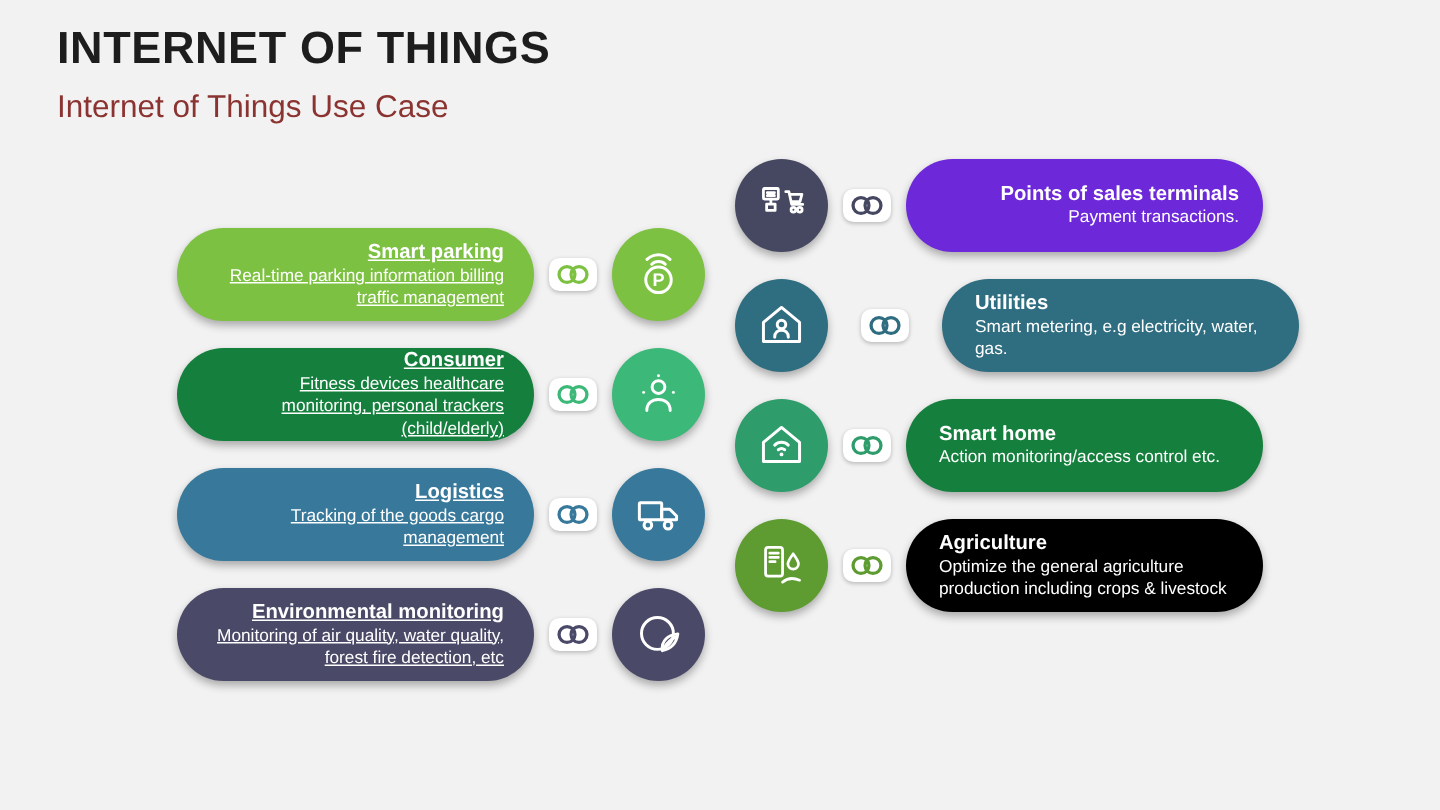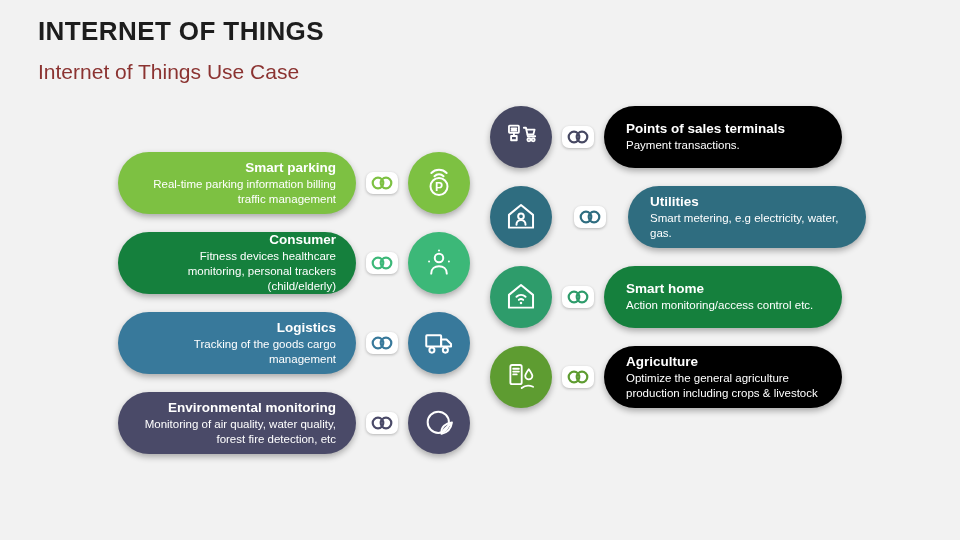--- a/index.html
+++ b/index.html
@@ -1,29 +1,29 @@
 <!DOCTYPE html>
 <html><head>
 <meta charset="utf-8">
 <style>
   * { margin:0; padding:0; box-sizing:border-box; }
   html,body { width:960px; height:540px; }
   body { font-family:"Liberation Sans", sans-serif; background:#e9e9e9; }
   .slide { position:relative; width:960px; height:540px; background:#f2f2f2; overflow:hidden; }
 
-  .title { position:absolute; left:38px; top:16px; font-size:26px; font-weight:bold;
+  .title { position:absolute; left:38px; top:16px; font-size:30px; font-weight:bold;
            color:#1d1d1d; letter-spacing:0.4px; }
   .subtitle { position:absolute; left:38px; top:60px; font-size:21px; color:#8b3331; }
 
   .row { position:absolute; display:flex; align-items:center; }
 
   .pill { width:238px; height:62px; border-radius:31px; color:#fff;
           display:flex; flex-direction:column; justify-content:center;
           box-shadow:0 3px 6px rgba(0,0,0,0.30); }
-  .left-pill  { text-align:right; align-items:flex-end; padding:0 20px 0 24px; }
+  .left-pill  { text-align:right; align-items:flex-end; padding:0 20px 0 24px;text-decoration:underline; }
   .right-pill { text-align:left;  align-items:flex-start; padding:0 16px 0 22px; }
   .pill-title { font-weight:bold; font-size:13.5px; margin-bottom:2px; white-space:nowrap; }
   .pill-desc  { font-size:11.5px; line-height:1.3; }
 
   .link-badge { width:32px; height:22px; background:#ffffff; border-radius:7px;
                 display:flex; align-items:center; justify-content:center;
                 margin:0 10px; box-shadow:0 1px 3px rgba(0,0,0,0.25); flex:0 0 auto; }
   .link-badge svg { display:block; }
 
   .icon-circle { width:62px; height:62px; border-radius:50%; flex:0 0 auto;
@@ -140,21 +140,21 @@
         <circle cx="17.6" cy="14" r="1.1"></circle>
         <circle cx="20.6" cy="14" r="1.1"></circle>
       </svg>
     </div>
     <div class="link-badge" style="color: rgb(70, 72, 98);">
       <svg width="26" height="16" viewBox="0 0 26 16" fill="none" stroke="currentColor" stroke-width="2.2">
         <circle cx="9" cy="8" r="5.3"></circle>
           <circle cx="17" cy="8" r="5.3"></circle>
       </svg>
     </div>
-    <div class="pill right-pill" style="background-color: #000000;">
+    <div class="pill right-pill" style="background-color: #6d28d9; align-items: flex-end;">
       <div class="pill-title">Points of sales terminals</div>
       <div class="pill-desc">Payment transactions.</div>
     </div>
   </div>
 
   <div class="row r2">
     <div class="icon-circle" style="background-color: rgb(47, 109, 128);">
       <svg width="34" height="34" viewBox="0 0 24 24" fill="none" stroke="#fff" stroke-width="1.4" stroke-linecap="round" stroke-linejoin="round">
         <path d="M3.5 10.5 L12 3.5 L20.5 10.5 V19.5 H3.5 Z"></path>
         <circle cx="12" cy="11.5" r="2"></circle>

